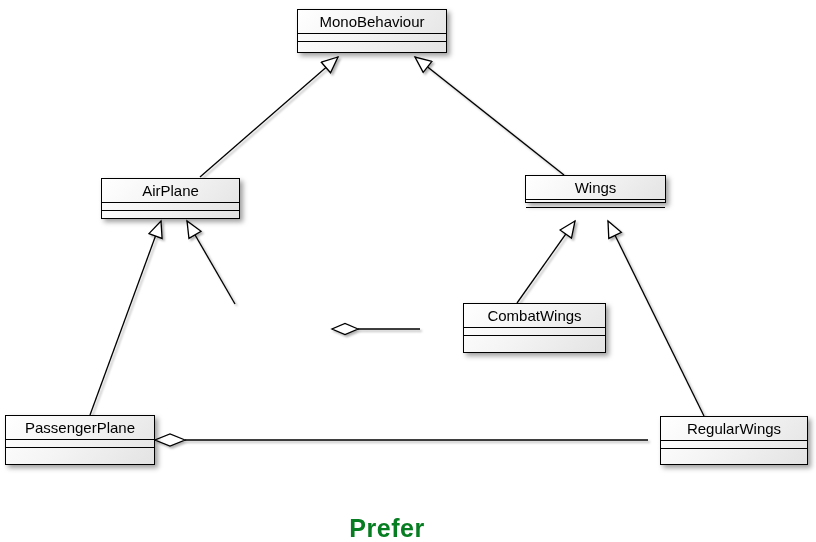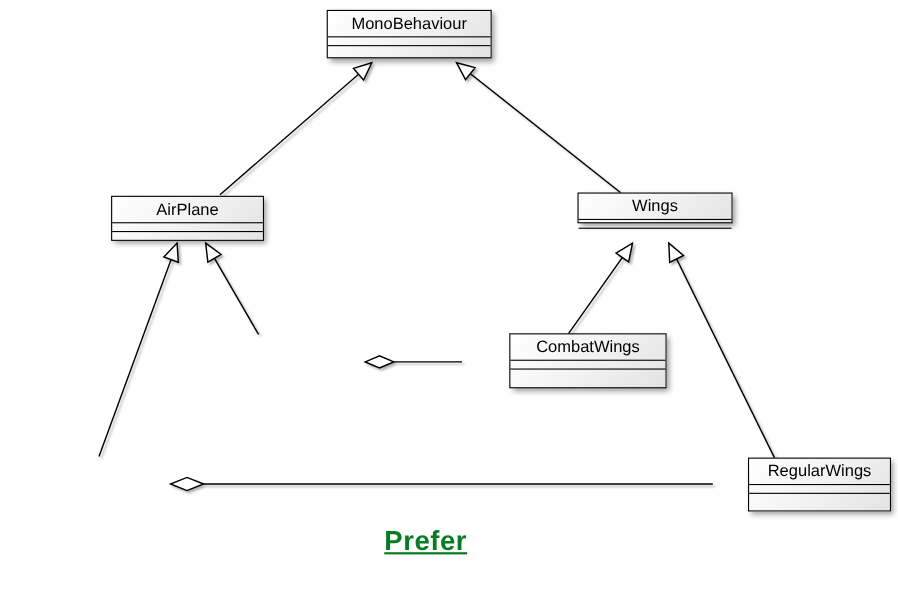--- a/index.html
+++ b/index.html
@@ -41,37 +41,36 @@
     height: 7px;
     border-top: 1.4px solid #000000;
   }
   .uml-ops {
     flex: 1 1 auto;
     border-top: 1.4px solid #000000;
   }
   .caption {
     position: absolute;
     left: 297px;
-    top: 478px;
+    top: 514px;
     width: 180px;
     text-align: center;
     font-size: 25px;
     font-weight: bold;
     color: #077d21;
     letter-spacing: 0.5px;
-    text-decoration: underline;
   }
   
   .box-monobehaviour  { left: 297px; top:   9px; width: 150px; height: 44px; }
   .box-airplane       { left: 101px; top: 178px; width: 139px; height: 41px; text-align: center; }
   .box-wings          { left: 525px; top: 175px; width: 141px; height: 28px; }
   .box-warplane       { left: 188px; top: 304px; width: 144px; height: 51px; }
   .box-combatwings    { left: 420px; top: 303px; width: 143px; height: 50px; margin-left: 43px; }
   .box-passengerplane { left:   5px; top: 415px; width: 150px; height: 50px; }
-  .box-regularwings   { left: 680px; top: 416px; width: 130px; height: 49px; }
+  .box-regularwings   { left: 660px; top: 416px; width: 148px; height: 49px; }
 </style>
 </head>
 <body>
 
 <div class="canvas">
 
   <svg class="edges-layer" width="816" height="542" viewBox="0 0 816 542" xmlns="http://www.w3.org/2000/svg">
     <defs>
       <marker id="tri" markerUnits="userSpaceOnUse" markerWidth="20" markerHeight="16" refX="17" refY="8" orient="auto">
         <path d="M1,1 L17,8 L1,15 Z" fill="#ffffff" stroke="#000000" stroke-width="1.3"></path>
@@ -116,20 +115,25 @@
     <div class="uml-ops"></div>
   </div>
 
 
   <div class="uml-class box-combatwings">
     <div class="uml-title">CombatWings</div>
     <div class="uml-attrs"></div>
     <div class="uml-ops"></div>
   </div>
 
+  <div class="uml-class box-passengerplane">
+    <div class="uml-title">PassengerPlane</div>
+    <div class="uml-attrs"></div>
+    <div class="uml-ops"></div>
+  </div>
 
   <div class="uml-class box-regularwings">
     <div class="uml-title">RegularWings</div>
     <div class="uml-attrs"></div>
     <div class="uml-ops"></div>
   </div>
 
   <div class="caption">Prefer</div>
 
 </div>

